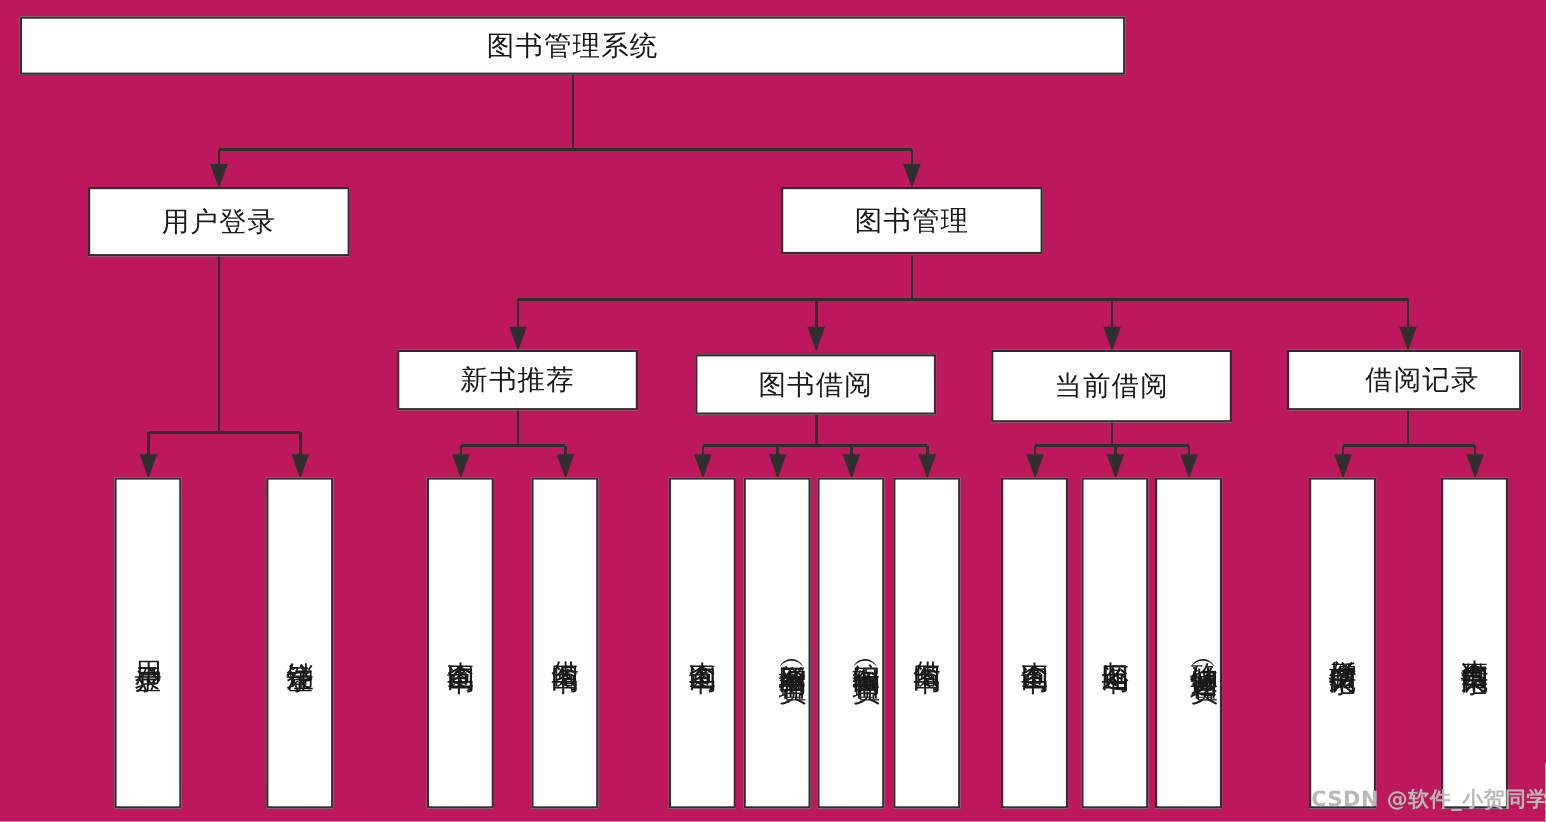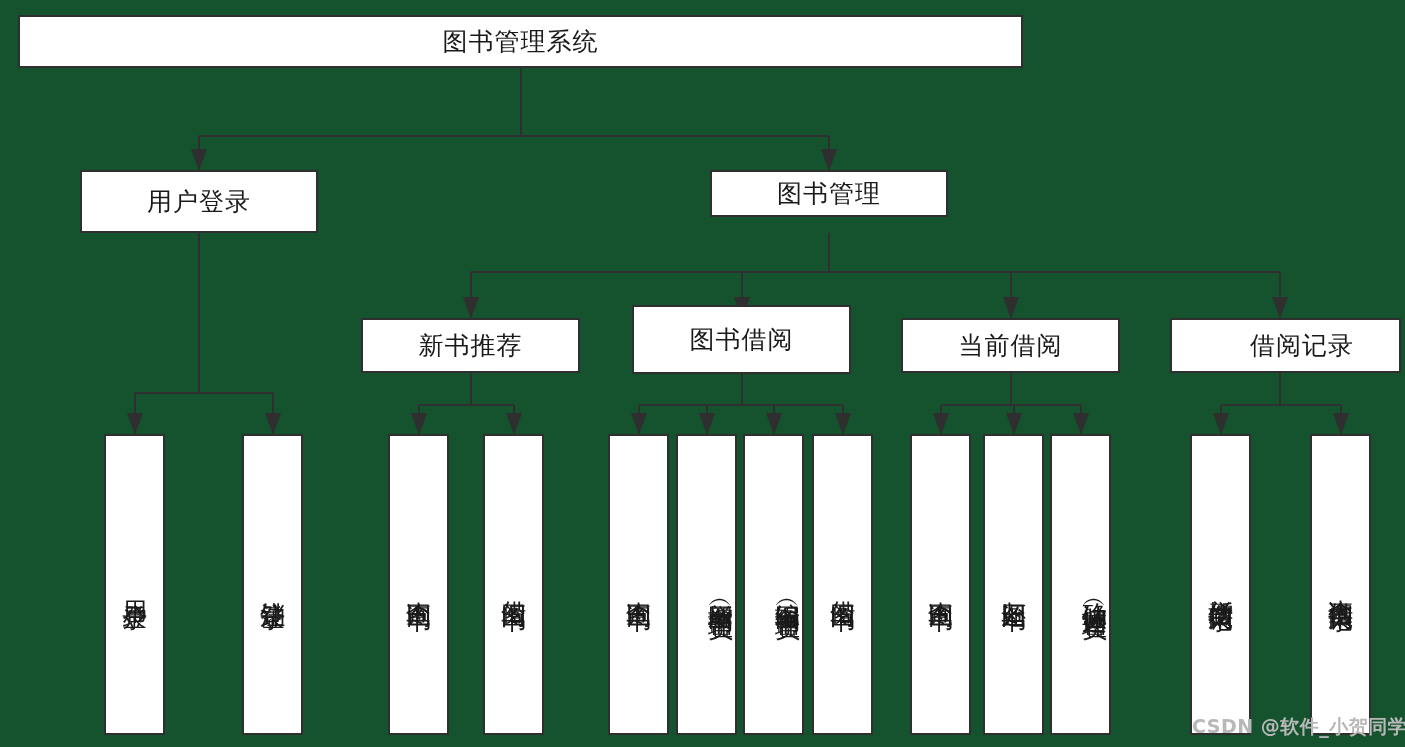--- a/index.html
+++ b/index.html
@@ -7,21 +7,21 @@
     padding: 0;
     background: #ffffff;
   }
   body {
     font-family: "DejaVu Sans", "Liberation Sans", sans-serif;
   }
   #canvas {
     position: relative;
     width: 1405px;
     height: 747px;
-    background: #14532d;
+    background: #be185d;
     overflow: hidden;
   }
   #edges {
     position: absolute;
     left: 0;
     top: 0;
     width: 1405px;
     height: 747px;
     pointer-events: none;
   }
@@ -121,33 +121,33 @@
       <line x1="1341" y1="405" x2="1341" y2="433" stroke="#2f2f2f" stroke-width="2.5" shape-rendering="crispEdges"></line>
       <polygon points="1333,413 1349,413 1341,435" fill="#2f2f2f"></polygon>
     </svg>
   <div id="nodes">
       <div class="node horiz" style="left: 18px; top: 15px; width: 1005px; height: 53px;">
         <span>图书管理系统</span>
       </div>
       <div class="node horiz" style="left: 80px; top: 170px; width: 238px; height: 63px;">
         <span>用户登录</span>
       </div>
-      <div class="node horiz" style="left: 710px; top: 170px; width: 238px; height: 47px;">
+      <div class="node horiz" style="left: 710px; top: 170px; width: 238px; height: 61px;">
         <span>图书管理</span>
       </div>
       <div class="node horiz" style="left: 361px; top: 318px; width: 219px; height: 55px; align-items: center;">
         <span>新书推荐</span>
       </div>
-      <div class="node horiz" style="left: 632px; top: 305px; width: 219px; height: 69px;">
+      <div class="node horiz" style="left: 632px; top: 322px; width: 219px; height: 55px;">
         <span>图书借阅</span>
       </div>
-      <div class="node horiz" style="left: 901px; top: 318px; width: 219px; height: 55px;">
+      <div class="node horiz" style="left: 901px; top: 318px; width: 219px; height: 66px;">
         <span>当前借阅</span>
       </div>
-      <div class="node horiz" style="left: 1170px; top: 318px; width: 231px; height: 55px; padding-left: 33px;">
+      <div class="node horiz" style="left: 1170px; top: 318px; width: 213px; height: 55px; padding-left: 33px;">
         <span>借阅记录</span>
       </div>
       <div class="node vert centerv" style="left: 104px; top: 434px; width: 61px; height: 301px;">
         <span>用户登录</span>
       </div>
       <div class="node vert centerv" style="left: 242px; top: 434px; width: 61px; height: 301px;">
         <span>注销登录</span>
       </div>
       <div class="node vert centerv" style="left: 388px; top: 434px; width: 61px; height: 301px;">
         <span>查询图书</span>

